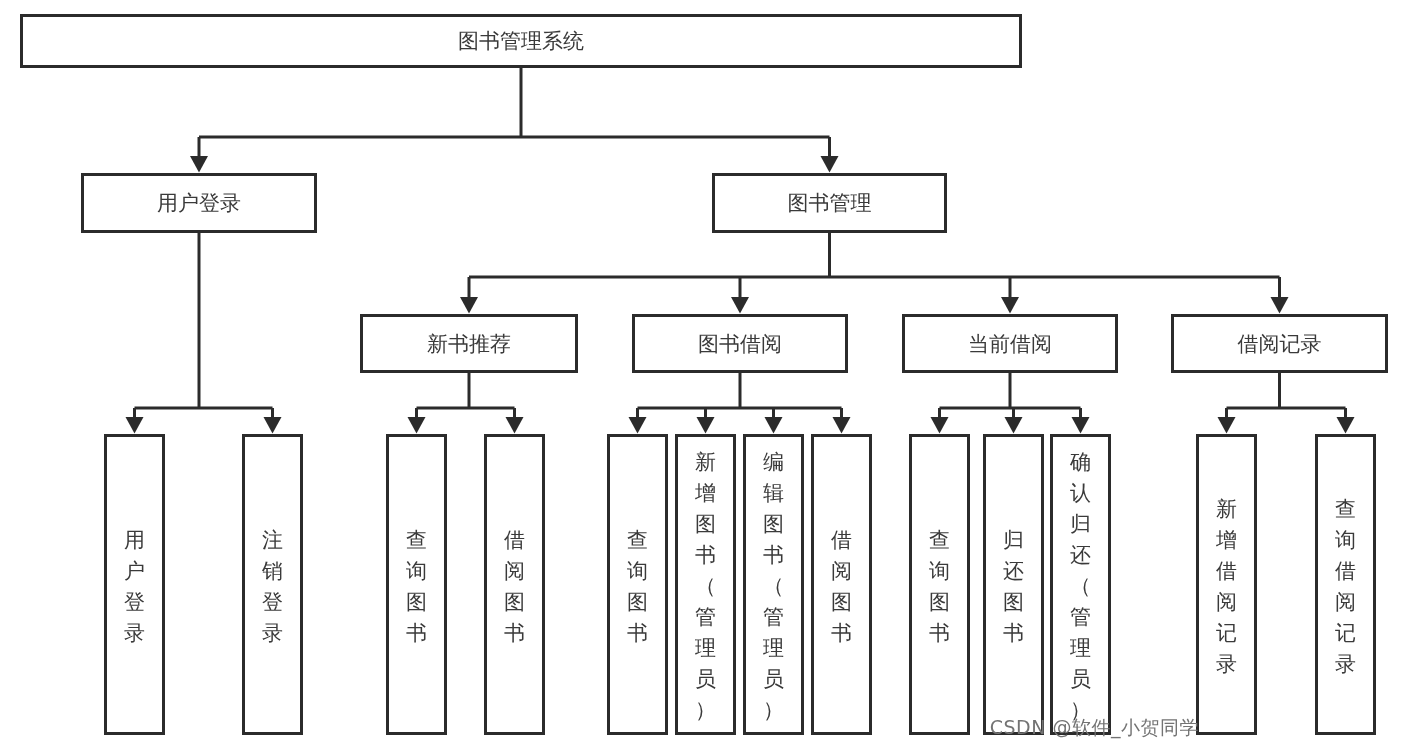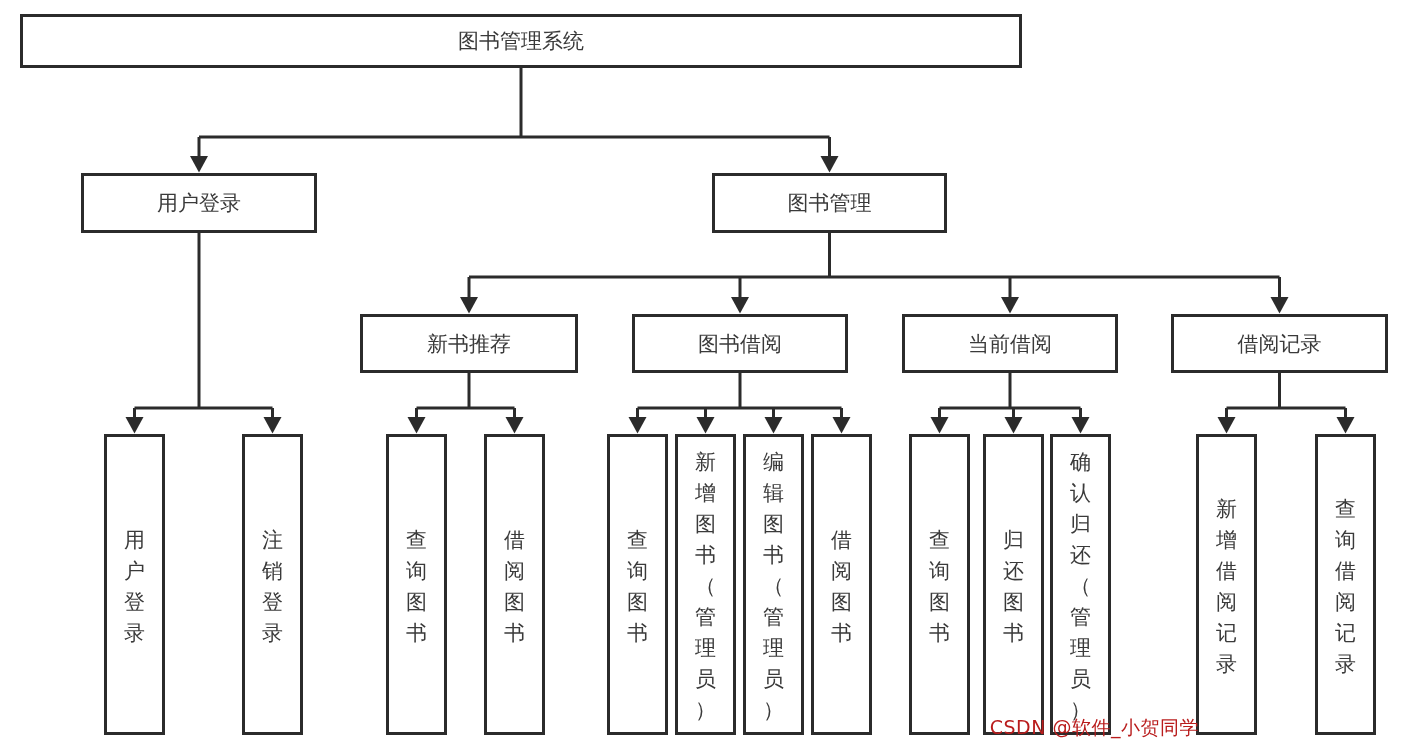--- a/index.html
+++ b/index.html
@@ -55,21 +55,21 @@
     font-size: 21px;
     fill: #3a3a3a;
     text-anchor: middle;
   }
   .watermark {
     position: absolute;
     right: 14px;
     bottom: 6px;
     font-family: "DejaVu Sans", "Liberation Sans", sans-serif;
     font-size: 19px;
-    color: #b91c1c;
+    color: #737373;
     letter-spacing: 0.5px;
     white-space: nowrap;
     user-select: none;
   }
 </style>
 </head>
 <body>
 
 <div id="diagram-root">
   <svg id="tree-svg" viewBox="0 0 1405 747">

